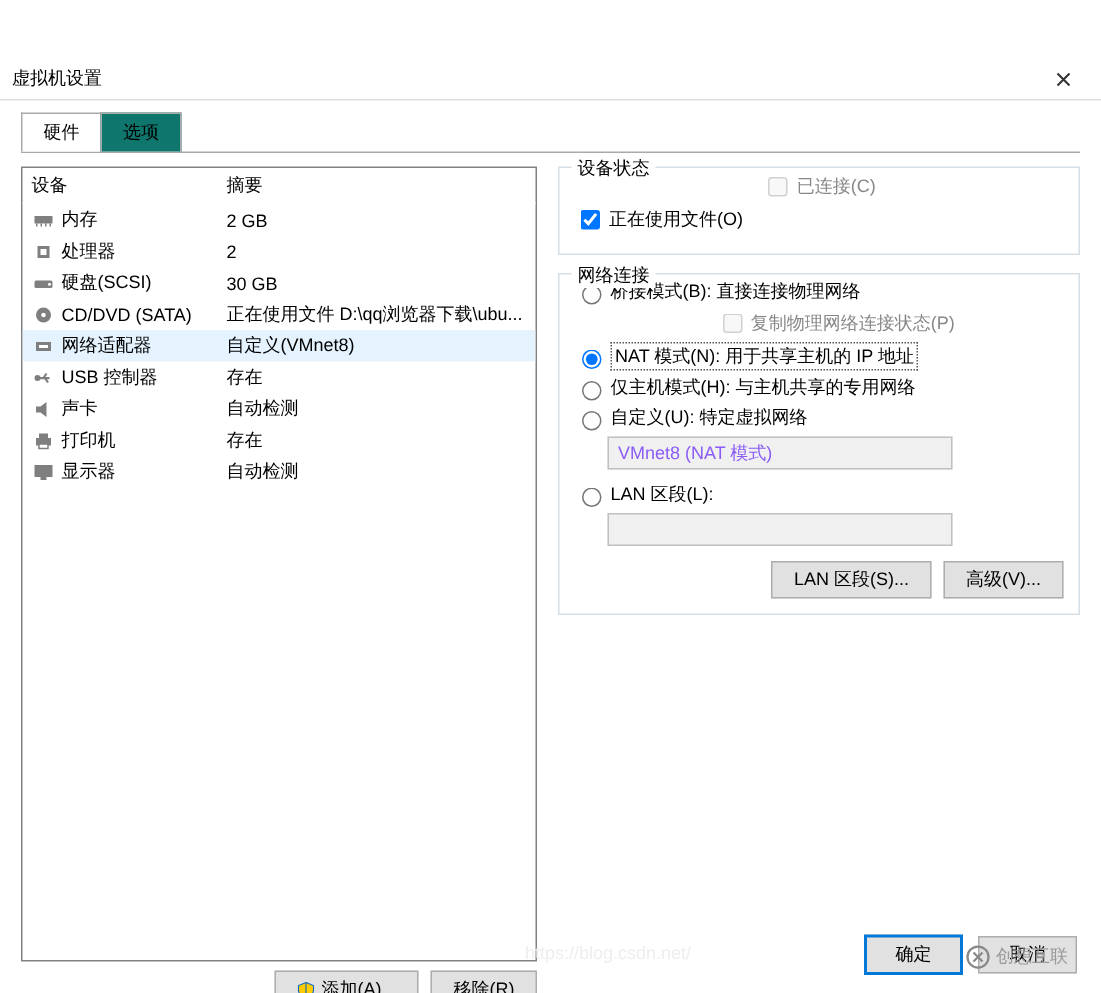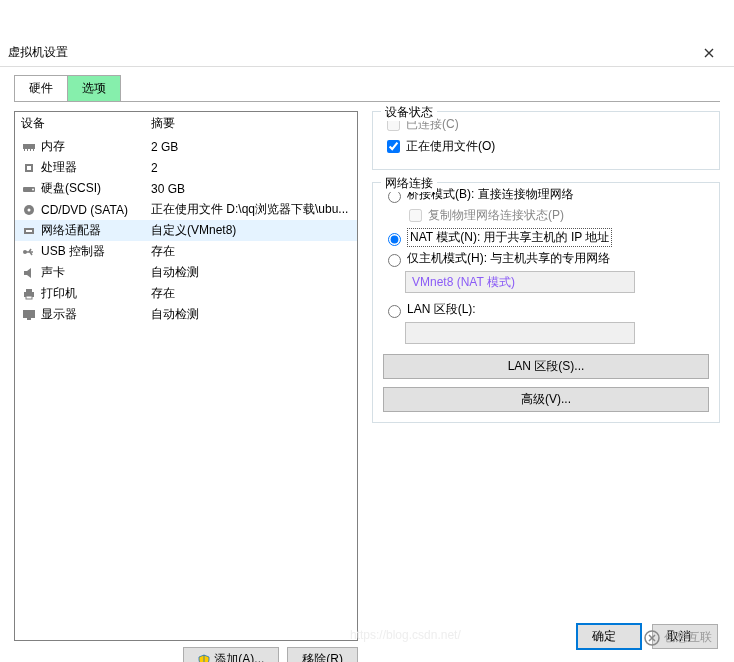--- a/index.html
+++ b/index.html
@@ -3,21 +3,21 @@
 <meta charset="utf-8">
 <style>
 * { box-sizing: border-box; font-family: "Microsoft YaHei", "SimSun", sans-serif; font-size: 12px; }
 body { margin: 0; background: #fff; width: 734px; height: 662px; position: relative; overflow: hidden; }
 .titlebar { height: 28px; background: #fff; border-bottom: 1px solid #ddd; display: flex; align-items: center; padding: 0 8px; margin-top: 39px; }
 .titlebar-title { flex: 1; }
 .close-btn { width: 34px; height: 22px; display: flex; align-items: center; justify-content: center; cursor: pointer; }
 .close-btn svg { width: 10px; height: 10px; }
 .tabs { display: flex; margin: 8px 0 0 14px; position: relative; z-index: 2; }
 .tab { padding: 4px 14px; border: 1px solid #aaa; border-bottom: none; background: #fff; margin-right: -1px; cursor: pointer; }
-.tab.inactive { background: #86efac; }
+.tab.inactive { background: #0f766e; }
 .content { display: flex; gap: 14px; padding: 0 14px; position: relative; }
 .content-border { position: absolute; top: 0; left: 14px; right: 14px; border-top: 1px solid #aaa; }
 .left-pane { width: 344px; padding-top: 10px; }
 .hw-list-wrap { border: 1px solid #808080; background: #fff; }
 .hw-header { display: flex; padding: 3px 6px; border-bottom: 1px solid #fff; }
 .hw-header .col1 { width: 130px; }
 .hw-list { height: 504px; overflow: auto; }
 .hw-row { display: flex; align-items: center; padding: 2px 6px; cursor: pointer; }
 .hw-row.selected { background: #e5f3ff; }
 .hw-icon { width: 16px; height: 14px; margin-right: 4px; display: flex; align-items: center; justify-content: center; }
@@ -28,24 +28,24 @@
 .btn { border: 1px solid #adadad; background: #e1e1e1; padding: 3px 14px; cursor: pointer; }
 .btn.shield { display: flex; align-items: center; gap: 4px; text-decoration: underline; }
 .shield-icon { width: 12px; height: 12px; }
 .right-pane { flex: 1; padding-top: 10px; }
 .fieldset { border: 1px solid #d5dfe5; margin-bottom: 12px; padding: 0 10px 10px; position: relative; }
 .fieldset-legend { position: absolute; top: -8px; left: 8px; background: #fff; padding: 0 4px; }
 .chk-row, .rad-row { display: flex; align-items: center; margin: 3px 0; }
 .chk-row input, .rad-row input { margin-right: 6px; }
 .indent { margin-left: 22px; }
 .sel { width: 230px; height: 22px; border: 1px solid #c0c0c0; background: #f0f0f0; margin: 4px 0 8px 22px; color: #8b5cf6; padding: 2px 6px; }
-.disabled { color: #888; }
-.right-btns { display: flex; justify-content: flex-end; gap: 8px; margin-top: 10px; flex-direction: column; }
+.disabled { color: #888; justify-content: center; }
+.right-btns { display: flex; justify-content: flex-end; gap: 8px; margin-top: 10px; }
 .footer { position: absolute; bottom: 12px; right: 16px; display: flex; gap: 10px; align-items: center; }
-.footer .btn { min-width: 66px; text-align: left; }
+.footer .btn { min-width: 66px; text-align: center; }
 .btn.primary { border: 2px solid #0078d7; background: #e1e1e1; }
 .watermark { position: absolute; right: 6px; bottom: 4px; display: flex; align-items: center; gap: 4px; color: #999; justify-content: space-between; }
 .watermark svg { width: 16px; height: 16px; }
 .faint { position: absolute; bottom: 20px; left: 350px; color: #eee; margin-top: 12px; }
 .nat-label { border: 1px dotted #555; padding: 0 2px; }
 </style>
 </head>
 <body>
 
 <div class="titlebar">
@@ -209,20 +209,24 @@
       <label class="rad-row">
         <input type="radio" name="netmode" checked="" style="">
         <span class="nat-label">NAT 模式(N): 用于共享主机的 IP 地址</span>
       </label>
 
       <label class="rad-row">
         <input type="radio" name="netmode" style="">
         <span>仅主机模式(H): 与主机共享的专用网络</span>
       </label>
 
+      <label class="rad-row">
+        <input type="radio" name="netmode" style="">
+        <span>自定义(U): 特定虚拟网络</span>
+      </label>
       <div class="sel">VMnet8 (NAT 模式)</div>
 
       <label class="rad-row">
         <input type="radio" name="netmode" style="">
         <span>LAN 区段(L):</span>
       </label>
       <div class="sel"></div>
 
       <div class="right-btns">
         <button class="btn">LAN 区段(S)...</button>

